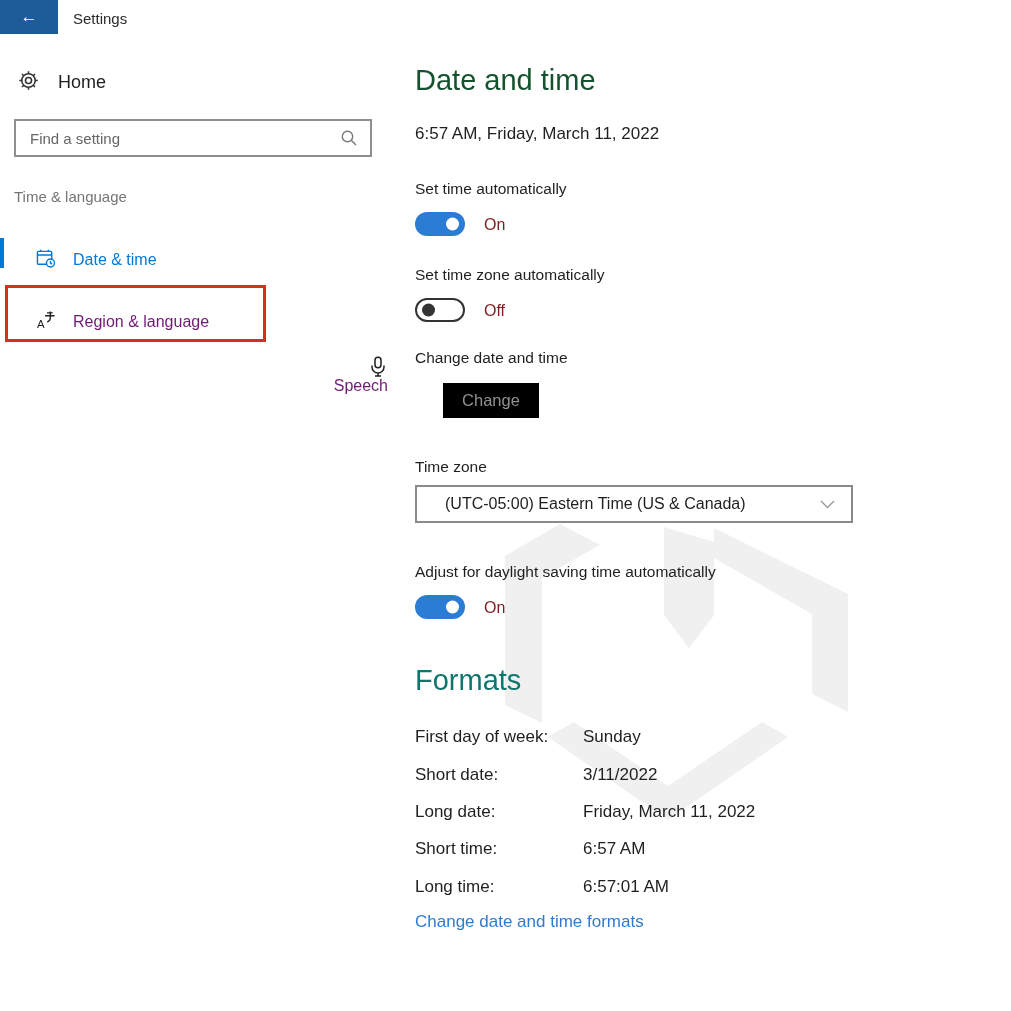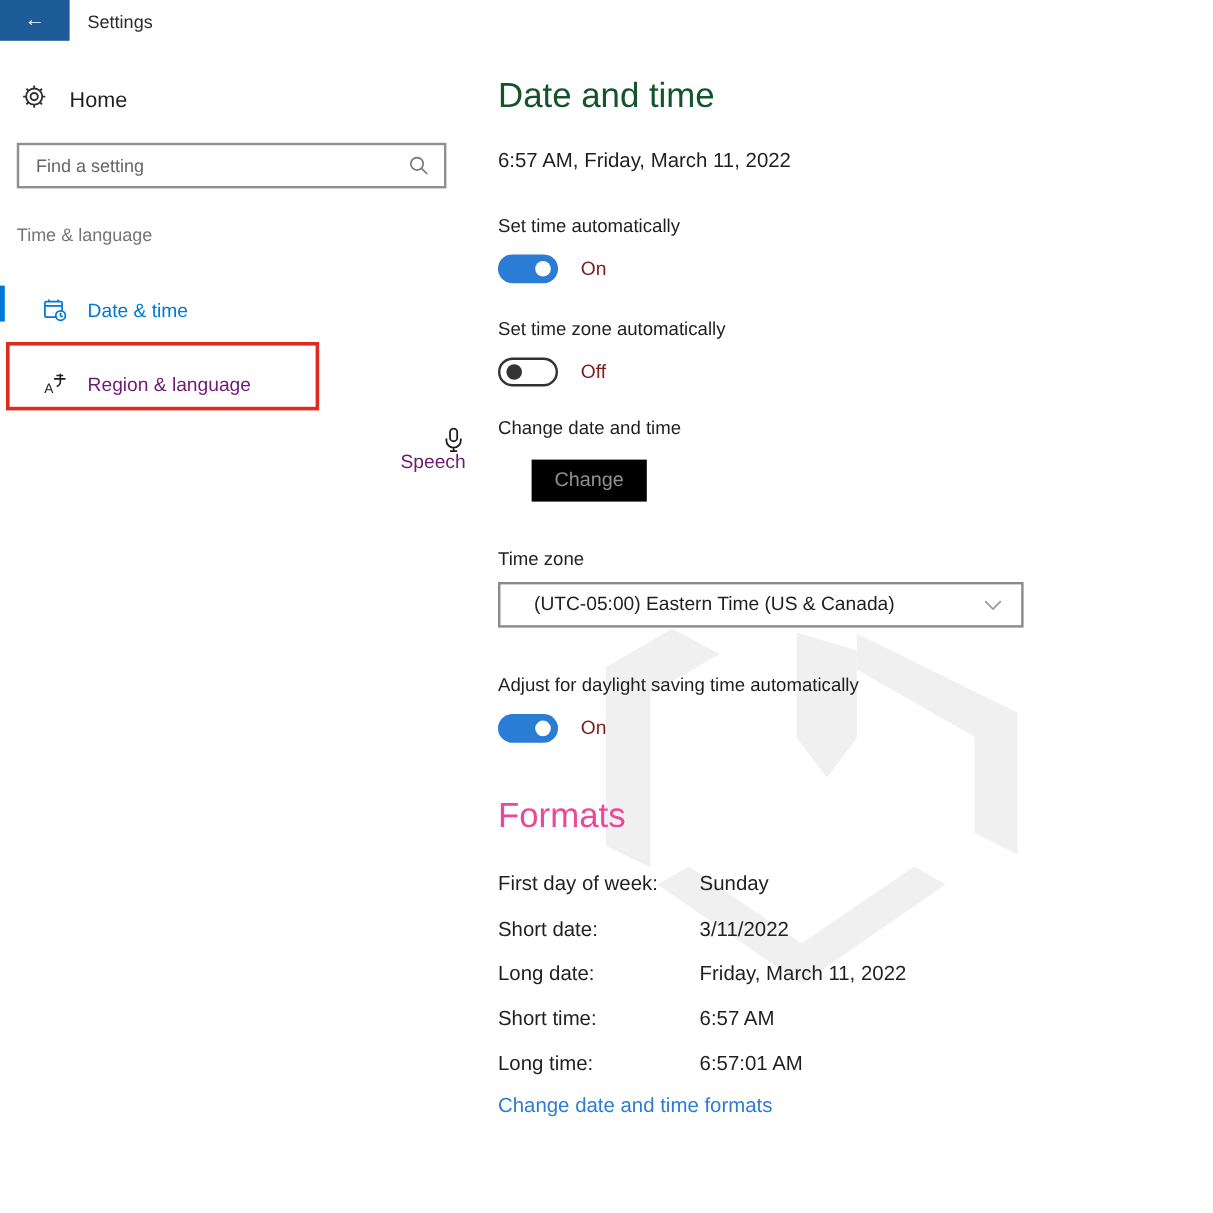--- a/index.html
+++ b/index.html
@@ -50,21 +50,21 @@
   .toggle.off .knob{left:5px;background:#333;}
   .tg1{top:212px;} .tg2{top:298px;} .tg3{top:595px;}
   .toggle-state{left:484px;font-size:16px;color:#7f1d1d;z-index:2;}
   .st1{top:216px;} .st2{top:302px;} .st3{top:599px;}
   .change-btn{left:415px;top:383px;width:96px;height:35px;background:#000000;border:none;
     color:#8f8f8f;font-size:16.5px;font-family:inherit;z-index:2;margin-left:28px;}
   .tz-select{left:415px;top:485px;width:438px;height:38px;border:2px solid #8a8a8a;
     background:#fff;box-sizing:border-box;display:flex;align-items:center;z-index:2;padding-left:16px;}
   .tz-select .tz-value{flex:1;font-size:16px;color:#1f1f1f;padding-left:12px;}
   .tz-select .chevron-wrap{padding-right:16px;display:flex;align-items:center;}
-  .formats-title{left:415px;top:664px;font-size:29px;font-weight:300;color:#ec4899;z-index:2;}
+  .formats-title{left:415px;top:664px;font-size:29px;font-weight:300;color:#0f766e;z-index:2;}
   .fmt-label{left:415px;font-size:17px;color:#1f1f1f;z-index:2;}
   .fmt-value{left:583px;font-size:17px;color:#1f1f1f;z-index:2;}
   .fr0{top:727px;} .fr1{top:765px;} .fr2{top:802px;} .fr3{top:839px;} .fr4{top:877px;}
   .fmt-link{left:415px;top:912px;font-size:17px;color:#2e7cd2;cursor:pointer;z-index:2;}
   
   .watermark{left:500px;top:515px;z-index:1;}
 </style>
 </head>
 <body>
 

